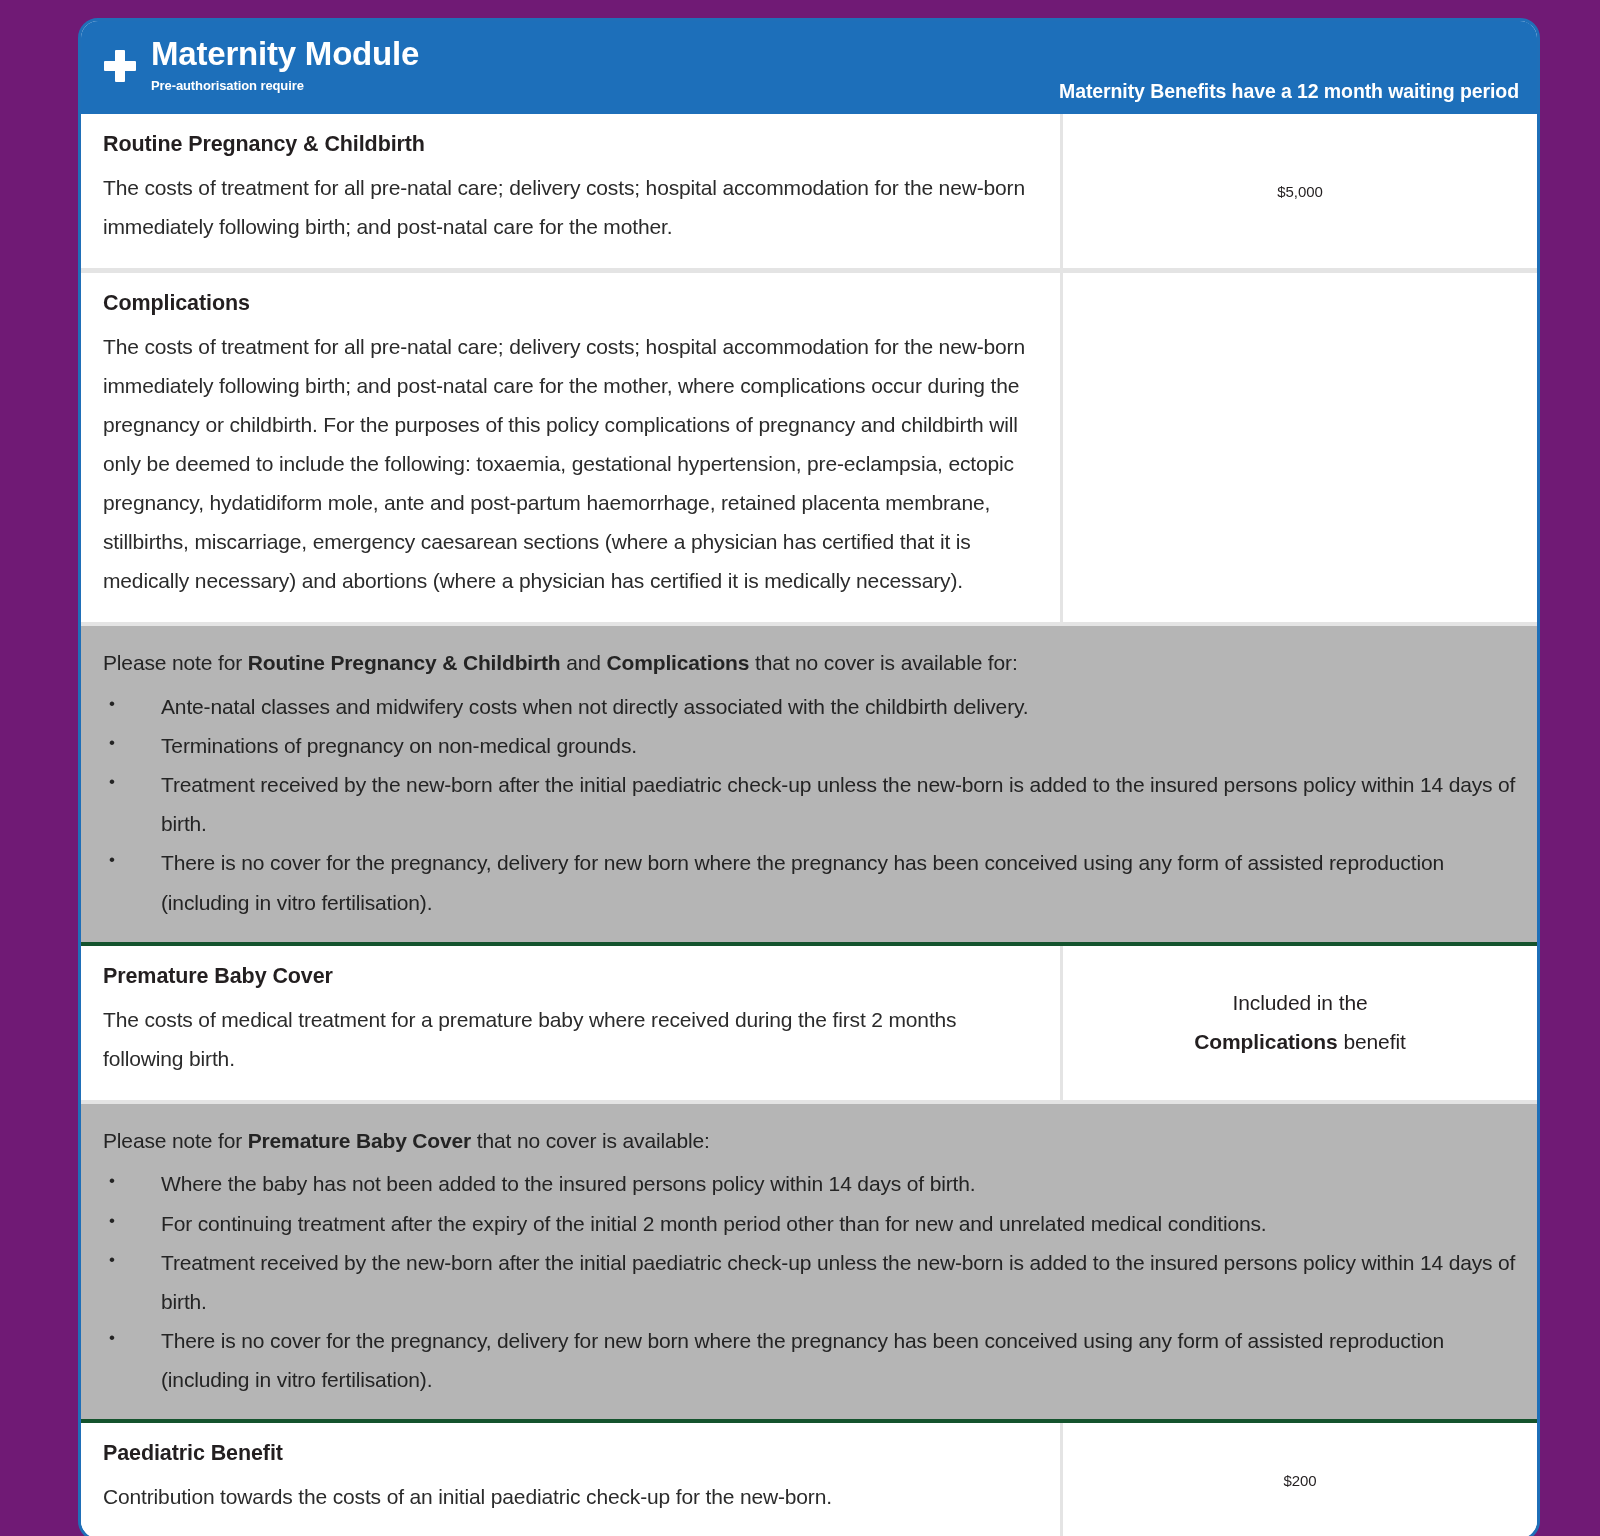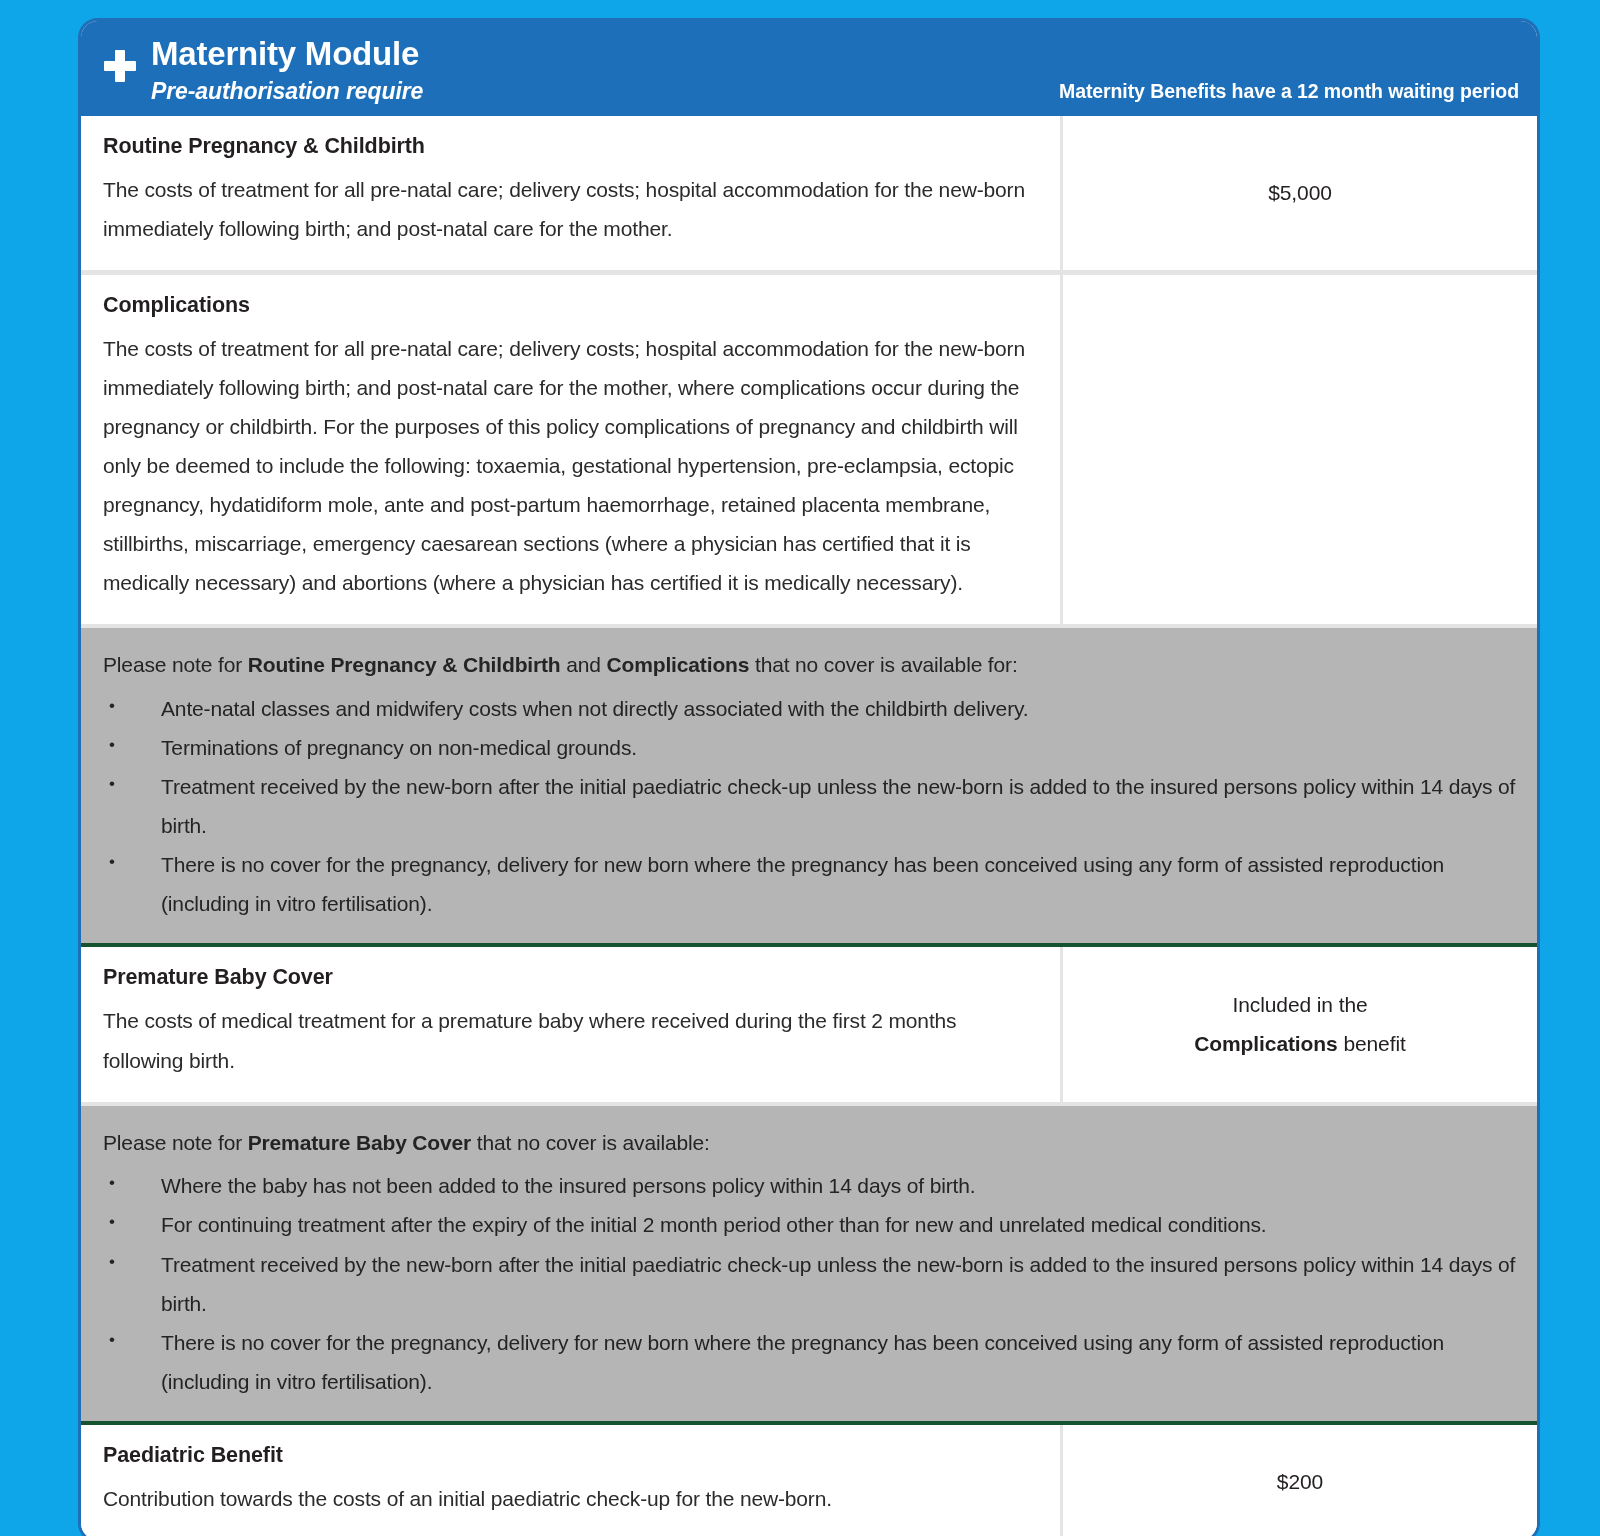--- a/index.html
+++ b/index.html
@@ -11,21 +11,21 @@
     width: 1600px;
     height: 1536px;
     font-family: "Liberation Sans", sans-serif;
     overflow: hidden;
   }
 
   .page {
     position: relative;
     width: 1600px;
     height: 1536px;
-    background: #0ea5e9;
+    background: #701a75;
   }
 
   
   .card {
     position: absolute;
     left: 78px;
     top: 18px;
     width: 1462px;
     border: 3px solid #1f6fb8;
     border-radius: 20px;
@@ -78,25 +78,24 @@
   .title-block { padding-top: 4px; }
   .card-title {
     color: #ffffff;
     font-size: 33px;
     font-weight: bold;
     line-height: 1.15;
     letter-spacing: -0.2px;
   }
   .card-subtitle {
     color: #ffffff;
-    font-size: 23px;
+    font-size: 13px;
     font-weight: bold;
     margin-top: 5px;
     letter-spacing: -0.1px;
-    font-style: italic;
   }
   .header-right {
     color: #ffffff;
     font-size: 19.5px;
     font-weight: bold;
     text-align: right;
     padding-top: 49px;
     padding-right: 2px;
     letter-spacing: -0.1px;
     white-space: nowrap;
@@ -132,21 +131,21 @@
     margin-bottom: 11px;
     letter-spacing: -0.1px;
   }
   .benefit-text {
     font-size: 21px;
     color: #2b2b2b;
     line-height: 1.86;
     letter-spacing: -0.15px;
   }
   .value-amount {
-    font-size: 21px;
+    font-size: 15px;
     color: #231f20;
     letter-spacing: -0.1px;
   }
   .value-line {
     font-size: 21px;
     color: #231f20;
     line-height: 1.85;
     letter-spacing: -0.1px;
   }
   .value-line b { font-weight: bold; }

